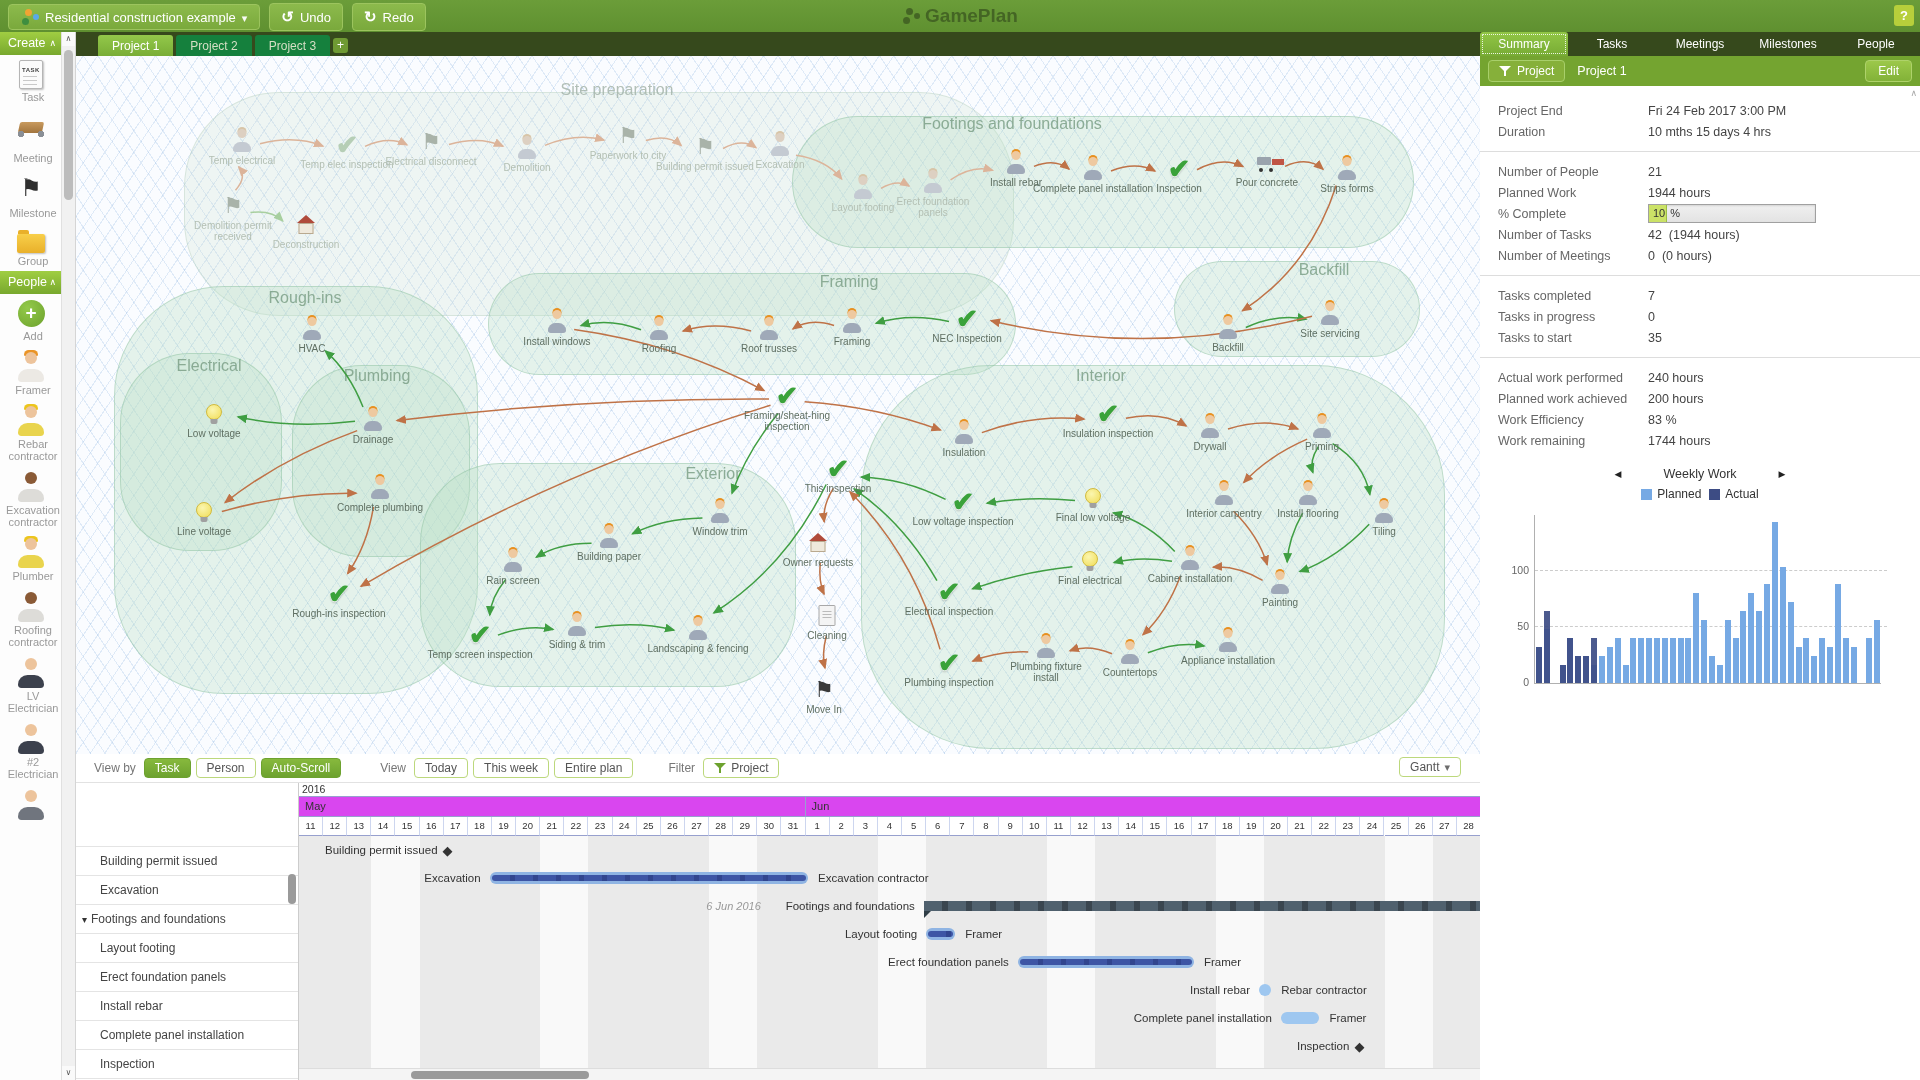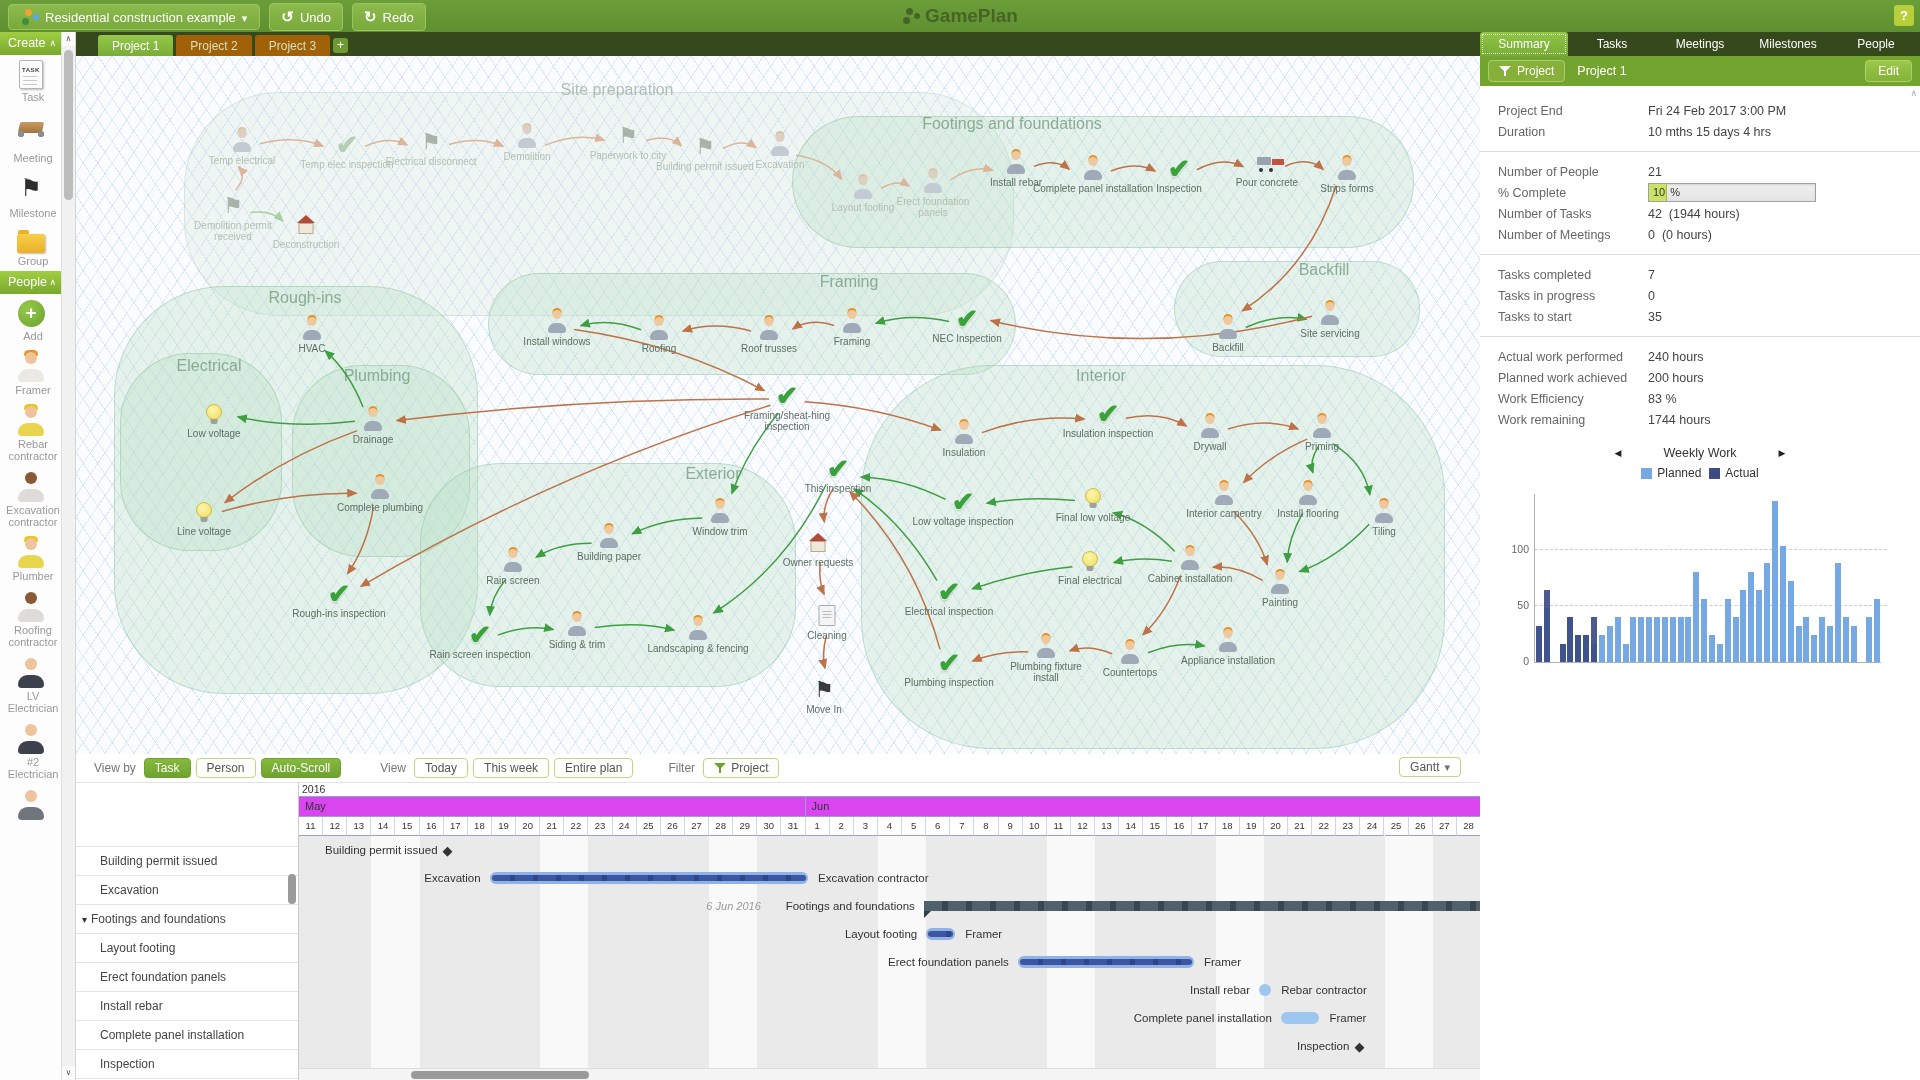--- a/index.html
+++ b/index.html
@@ -46,21 +46,21 @@
   .av-head{position:absolute;top:1px;left:50%;transform:translateX(-50%);width:12px;height:12px;border-radius:50%;background:#edc49c;}
   .av-body{position:absolute;bottom:0;left:50%;transform:translateX(-50%);width:26px;height:13px;border-radius:11px 11px 4px 4px;}
   .av-hat{position:absolute;top:-1px;left:50%;transform:translateX(-50%);width:14px;height:6px;border-radius:7px 7px 2px 2px;}
   .scrollstrip{position:absolute;right:0;top:0;bottom:0;width:14px;background:#f1f1f1;border-left:1px solid #e0e0e0;box-sizing:border-box;}
   .ss-up,.ss-dn{position:absolute;left:0;width:13px;height:14px;background:#fafafa;color:#555;font-size:8px;text-align:center;line-height:14px;cursor:pointer;}
   .ss-up{top:0;} .ss-dn{bottom:0;}
   .ss-up::after{content:"∧";} .ss-dn::after{content:"∨";}
   .ss-thumb{position:absolute;left:2px;width:9px;border-radius:5px;background:#bcbcbc;}
   
   .tabstrip{height:24px;background:#36491c;display:flex;align-items:flex-end;padding-left:22px;gap:3px;}
-  .ptab{padding:4px 14px 3px;font-size:12px;border-radius:3px 3px 0 0;cursor:pointer;background:#a16207;color:#d6dfc5;}
+  .ptab{padding:4px 14px 3px;font-size:12px;border-radius:3px 3px 0 0;cursor:pointer;background:#15803d;color:#d6dfc5;}
   .ptab.active{background:linear-gradient(#93c84a,#79ad36);color:#fff;}
   .ptab-add{width:15px;height:15px;margin-bottom:3px;background:#6f9a33;border-radius:3px;color:#fff;font-size:12px;line-height:15px;text-align:center;cursor:pointer;}
   
   .canvas{position:relative;height:698px;background-color:#fafcff;overflow:hidden;
     background-image:repeating-linear-gradient(56deg,rgba(140,180,225,.25) 0 1px,transparent 1px 12px),
                      repeating-linear-gradient(-56deg,rgba(140,180,225,.25) 0 1px,transparent 1px 12px);}
   .zone{position:absolute;background:rgba(186,223,196,.34);border:1.5px solid rgba(130,185,150,.40);box-sizing:border-box;}
   .zone.faded{background:rgba(205,226,210,.26);border-color:rgba(165,195,175,.32);}
   .zone-label{position:absolute;transform:translateX(-50%);font-size:16px;color:rgba(125,160,135,.85);white-space:nowrap;}
   .zone.faded .zone-label{color:rgba(165,180,170,.85);}
@@ -396,21 +396,21 @@
             <path d="M869.5962707160817,443.4054154690456 Q827.0525469616414,421.8312615089343 785.2049723785577,421.1261127079392" fill="none" stroke="#3f9e42" stroke-width="1.5" marker-end="url(#mg)"></path>
             <path d="M860.9406386271365,524.6369238841243 Q827.8935036456811,467.12049670999505 778.0791484971513,432.81743482116764" fill="none" stroke="#3f9e42" stroke-width="1.5" marker-end="url(#mg)"></path>
             <path d="M864.0608276910359,593.3765817302791 Q838.331224359628,500.08110358804794 773.9188964119521,435.8312243596279" fill="none" stroke="#bf7247" stroke-width="1.5" marker-end="url(#mo)"></path>
             <path d="M757.3036375474301,432.3765410745088 Q746.2078196418304,450.4345458491434 748.2618166034266,465.8312785673216" fill="none" stroke="#bf7247" stroke-width="1.5" marker-end="url(#mo)"></path>
             <path d="M744.2025023577421,506.86474134613036 Q742.5300574786377,525.9894449683871 748.0633301896772,538.1803448718262" fill="none" stroke="#bf7247" stroke-width="1.5" marker-end="url(#mo)"></path>
             <path d="M750.2708692004306,579.9852263893763 Q745.5032830245831,598.837970933429 748.9721743994257,612.0196981474982" fill="none" stroke="#bf7247" stroke-width="1.5" marker-end="url(#mo)"></path>
           </svg>
           <div class="node faded" style="left: 86px; top: 72px;"><span class="ni ni-worker"></span><span class="nlabel" style="width: 86px;">Temp electrical</span></div>
           <div class="node faded" style="left: 191px; top: 76px;"><span class="ni ni-check"></span><span class="nlabel" style="width: 122px;">Temp elec inspection</span></div>
           <div class="node faded" style="left: 275px; top: 73px;"><span class="ni ni-flag"></span><span class="nlabel" style="width: 122px;">Electrical disconnect</span></div>
-          <div class="node faded" style="left: 371px; top: 68px;"><span class="ni ni-worker"></span><span class="nlabel" style="width: 86px;">Demolition</span></div>
+          <div class="node faded" style="left: 371px; top: 79px;"><span class="ni ni-worker"></span><span class="nlabel" style="width: 86px;">Demolition</span></div>
           <div class="node faded" style="left: 472px; top: 67px;"><span class="ni ni-flag"></span><span class="nlabel" style="width: 110px;">Paperwork to city</span></div>
           <div class="node faded" style="left: 549px; top: 78px;"><span class="ni ni-flag"></span><span class="nlabel" style="width: 126px;">Building permit issued</span></div>
           <div class="node faded" style="left: 624px; top: 76px;"><span class="ni ni-worker"></span><span class="nlabel" style="width: 86px;">Excavation</span></div>
           <div class="node faded" style="left: 77px; top: 137px;"><span class="ni ni-flag"></span><span class="nlabel" style="width: 92px;">Demolition permit received</span></div>
           <div class="node faded" style="left: 150px; top: 156px;"><span class="ni ni-house"></span><span class="nlabel" style="width: 96px;">Deconstruction</span></div>
           <div class="node faded" style="left: 707px; top: 119px;"><span class="ni ni-worker"></span><span class="nlabel" style="width: 92px;">Layout footing</span></div>
           <div class="node faded" style="left: 777px; top: 113px;"><span class="ni ni-worker"></span><span class="nlabel" style="width: 96px;">Erect foundation panels</span></div>
           <div class="node" style="left: 860px; top: 94px;"><span class="ni ni-worker"></span><span class="nlabel" style="width: 86px;">Install rebar</span></div>
           <div class="node" style="left: 937px; top: 100px;"><span class="ni ni-worker"></span><span class="nlabel" style="width: 152px;">Complete panel installation</span></div>
           <div class="node" style="left: 1023px; top: 100px;"><span class="ni ni-check"></span><span class="nlabel" style="width: 86px;">Inspection</span></div>
@@ -427,21 +427,21 @@
           <div class="node" style="left: 682px; top: 400px;"><span class="ni ni-check"></span><span class="nlabel" style="width: 96px;">This inspection</span></div>
           <div class="node" style="left: 156px; top: 260px;"><span class="ni ni-worker"></span><span class="nlabel" style="width: 86px;">HVAC</span></div>
           <div class="node" style="left: 58px; top: 345px;"><span class="ni ni-bulb"></span><span class="nlabel" style="width: 86px;">Low voltage</span></div>
           <div class="node" style="left: 48px; top: 443px;"><span class="ni ni-bulb"></span><span class="nlabel" style="width: 86px;">Line voltage</span></div>
           <div class="node" style="left: 217px; top: 351px;"><span class="ni ni-worker"></span><span class="nlabel" style="width: 86px;">Drainage</span></div>
           <div class="node" style="left: 224px; top: 419px;"><span class="ni ni-worker"></span><span class="nlabel" style="width: 112px;">Complete plumbing</span></div>
           <div class="node" style="left: 183px; top: 525px;"><span class="ni ni-check"></span><span class="nlabel" style="width: 122px;">Rough-ins inspection</span></div>
           <div class="node" style="left: 564px; top: 443px;"><span class="ni ni-worker"></span><span class="nlabel" style="width: 90px;">Window trim</span></div>
           <div class="node" style="left: 453px; top: 468px;"><span class="ni ni-worker"></span><span class="nlabel" style="width: 92px;">Building paper</span></div>
           <div class="node" style="left: 357px; top: 492px;"><span class="ni ni-worker"></span><span class="nlabel" style="width: 90px;">Rain screen</span></div>
-          <div class="node" style="left: 324px; top: 566px;"><span class="ni ni-check"></span><span class="nlabel" style="width: 132px;">Rain screen inspection</span></div>
+          <div class="node" style="left: 324px; top: 566px;"><span class="ni ni-check"></span><span class="nlabel" style="width: 132px;">Temp screen inspection</span></div>
           <div class="node" style="left: 421px; top: 556px;"><span class="ni ni-worker"></span><span class="nlabel" style="width: 90px;">Siding &amp; trim</span></div>
           <div class="node" style="left: 542px; top: 560px;"><span class="ni ni-worker"></span><span class="nlabel" style="width: 132px;">Landscaping &amp; fencing</span></div>
           <div class="node" style="left: 808px; top: 364px;"><span class="ni ni-worker"></span><span class="nlabel" style="width: 86px;">Insulation</span></div>
           <div class="node" style="left: 952px; top: 345px;"><span class="ni ni-check"></span><span class="nlabel" style="width: 122px;">Insulation inspection</span></div>
           <div class="node" style="left: 1054px; top: 358px;"><span class="ni ni-worker"></span><span class="nlabel" style="width: 86px;">Drywall</span></div>
           <div class="node" style="left: 1166px; top: 358px;"><span class="ni ni-worker"></span><span class="nlabel" style="width: 86px;">Priming</span></div>
           <div class="node" style="left: 1068px; top: 425px;"><span class="ni ni-worker"></span><span class="nlabel" style="width: 108px;">Interior carpentry</span></div>
           <div class="node" style="left: 1152px; top: 425px;"><span class="ni ni-worker"></span><span class="nlabel" style="width: 96px;">Install flooring</span></div>
           <div class="node" style="left: 1228px; top: 443px;"><span class="ni ni-worker"></span><span class="nlabel" style="width: 86px;">Tiling</span></div>
           <div class="node" style="left: 937px; top: 429px;"><span class="ni ni-bulb"></span><span class="nlabel" style="width: 104px;">Final low voltage</span></div>
@@ -627,20 +627,24 @@
               <span class="val">Fri 24 Feb 2017 3:00 PM</span>
             </div>
             <div class="stat-row">
               <span class="lbl">Duration</span>
               <span class="val">10 mths 15 days 4 hrs</span>
             </div>
             <div class="sep"></div>
             <div class="stat-row">
               <span class="lbl">Number of People</span>
               <span class="val">21</span>
+            </div>
+            <div class="stat-row">
+              <span class="lbl">Planned Work</span>
+              <span class="val">1944 hours</span>
             </div>
             <div class="stat-row">
               <span class="lbl">% Complete</span>
               <span class="prog">
                 <span class="prog-fill" style="width: 11%;">10</span>
                 <span class="prog-unit" style="left: 21.26px;">%</span>
               </span>
             </div>
             <div class="stat-row">
               <span class="lbl">Number of Tasks</span>

